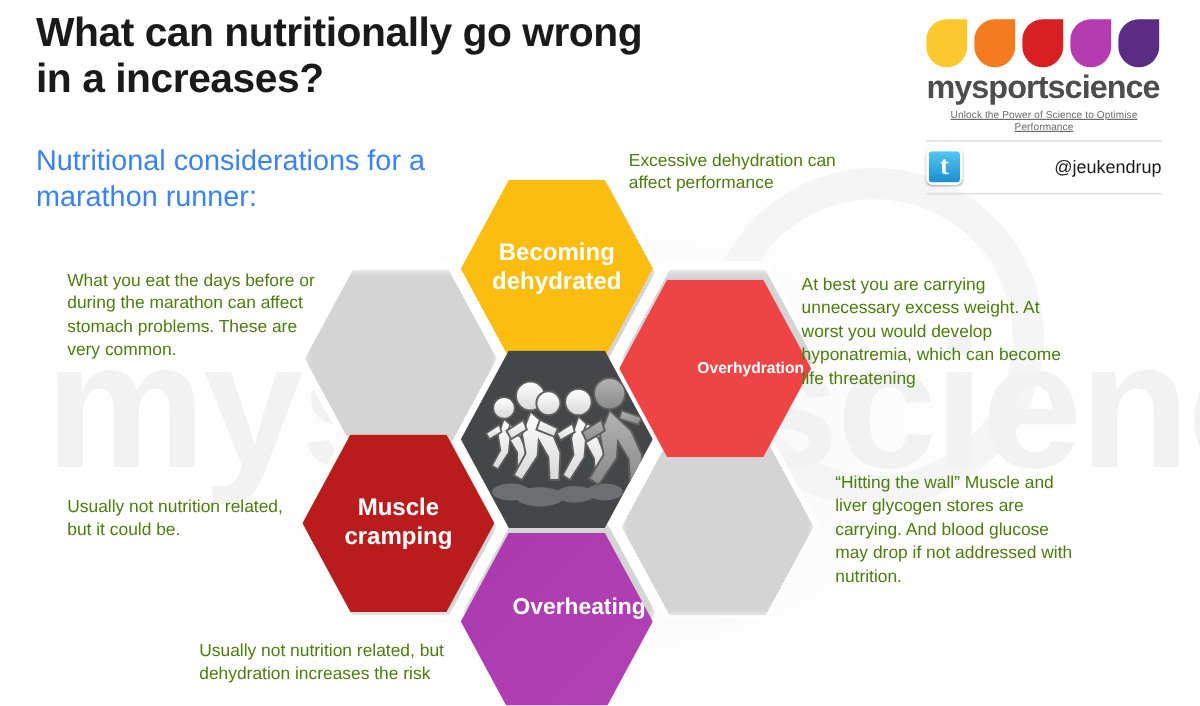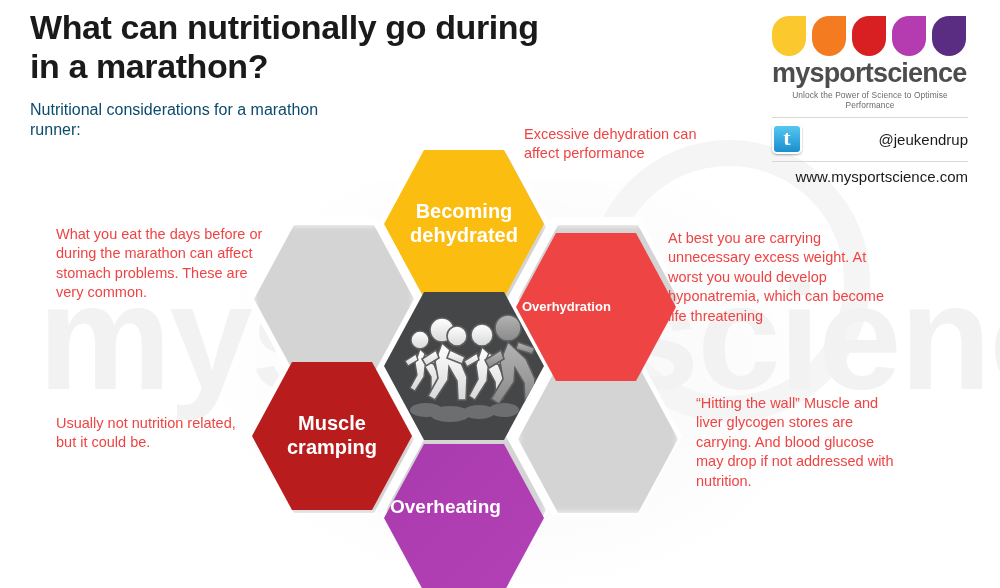--- a/index.html
+++ b/index.html
@@ -62,25 +62,25 @@
     font-size: 34px;
     font-weight: bold;
     line-height: 1.16;
     color: #1a1a1a;
     letter-spacing: -0.4px;
     z-index: 6;
   }
   .subtitle {
     position: absolute;
     left: 30px;
-    top: 100px;
+    top: 120px;
     width: 330px;
-    font-size: 16px;
+    font-size: 24px;
     line-height: 1.24;
-    color: #0c4a6e;
+    color: #3b82f6;
     z-index: 6;
   }
 
   
   .logo-block {
     position: absolute;
     right: 28px;
     top: 16px;
     width: 200px;
     z-index: 7;
@@ -103,20 +103,21 @@
     line-height: 1;
     margin-top: 2px;
   }
   .logo-tag {
     font-size: 8.4px;
     color: #6b6b6b;
     letter-spacing: 0.1px;
     margin-top: 3px;
     text-align: center;
     width: 196px;
+    text-decoration: underline;
   }
   .logo-rule {
     height: 1px;
     background: #d8d8d8;
     margin: 7px 0 6px 0;
     width: 196px;
   }
   .social-row {
     display: flex;
     align-items: center;
@@ -156,21 +157,21 @@
     text-align: right;
     margin-top: 3px;
   }
 
   
   .hex {
     position: absolute;
     clip-path: polygon(25% 0%, 75% 0%, 100% 50%, 75% 100%, 25% 100%, 0% 50%);
     display: flex;
     align-items: center;
-    justify-content: flex-start;
+    justify-content: flex-end;
     text-align: center;
     color: #ffffff;
     font-weight: bold;
     line-height: 1.18;
     z-index: 4;
   }
   .hex-shadow {
     position: absolute;
     clip-path: polygon(25% 0%, 75% 0%, 100% 50%, 75% 100%, 25% 100%, 0% 50%);
     background: rgba(0,0,0,0.17);
@@ -189,55 +190,54 @@
   .hex-center {
     background: #444648;
     z-index: 4;
   }
 
   
   .cap {
     position: absolute;
     font-size: 14.5px;
     line-height: 1.34;
-    color: #ef4444;
+    color: #4d7c0f;
     z-index: 6;
   }
 </style>
 </head>
 <body>
 
 <div id="canvas">
 
   <div class="wm-sweep"></div>
   <div class="wm-ring"></div>
   <div class="watermark">mysportscience</div>
 
-  <div class="title">What can nutritionally go during in a marathon?</div>
+  <div class="title">What can nutritionally go wrong in a increases?</div>
   <div class="subtitle">Nutritional considerations for a marathon runner:</div>
 
   <div class="logo-block">
     <div class="logo-drops">
       <div class="drop" style="background:#fbc82e"></div>
       <div class="drop" style="background:#f47b20"></div>
       <div class="drop" style="background:#d81f21"></div>
       <div class="drop" style="background:#b43bb0"></div>
       <div class="drop" style="background:#5b2d82"></div>
     </div>
     <div class="logo-word">mysportscience</div>
     <div class="logo-tag">Unlock the Power of Science to Optimise Performance</div>
     <div class="logo-rule"></div>
     <div class="social-row">
       <div class="tw-icon">
           <span>t</span>
         </div>
       <div class="handle">@jeukendrup</div>
     </div>
     <div class="logo-rule"></div>
-    <div class="website">www.mysportscience.com</div>
   </div>
 
   <div class="hex-white" style="left:378px;top:145px;width:172px;height:158px;"></div>
   <div class="hex-white" style="left:510px;top:217px;width:172px;height:158px;"></div>
   <div class="hex-white" style="left:510px;top:357px;width:172px;height:158px;"></div>
   <div class="hex-white" style="left:378px;top:428px;width:172px;height:158px;"></div>
   <div class="hex-white" style="left:246px;top:357px;width:172px;height:158px;"></div>
   <div class="hex-white" style="left:246px;top:217px;width:172px;height:158px;"></div>
   <div class="hex-white" style="left:378px;top:287px;width:172px;height:158px;"></div>
 
@@ -316,18 +316,19 @@
       </g>
     </svg>
   </div>
 
   <div class="cap" style="left:524px;top:125px;width:200px;">Excessive dehydration can affect performance</div>
 
   <div class="cap" style="left:668px;top:229px;width:225px;">At best you are carrying unnecessary excess weight. At worst you would develop hyponatremia, which can become life threatening</div>
 
   <div class="cap" style="left:696px;top:394px;width:200px;">“Hitting the wall” Muscle and liver glycogen stores are carrying. And blood glucose may drop if not addressed with nutrition.</div>
 
+  <div class="cap" style="left:166px;top:534px;width:260px;">Usually not nutrition related, but dehydration increases the risk</div>
 
   <div class="cap" style="left:56px;top:414px;width:195px;">Usually not nutrition related, but it could be.</div>
 
   <div class="cap" style="left:56px;top:225px;width:210px;">What you eat the days before or during the marathon can affect stomach problems. These are very common.</div>
 
 </div>
 
 </body></html>

